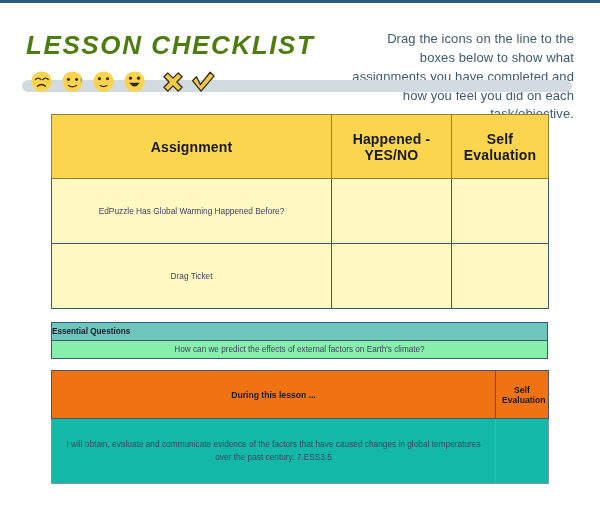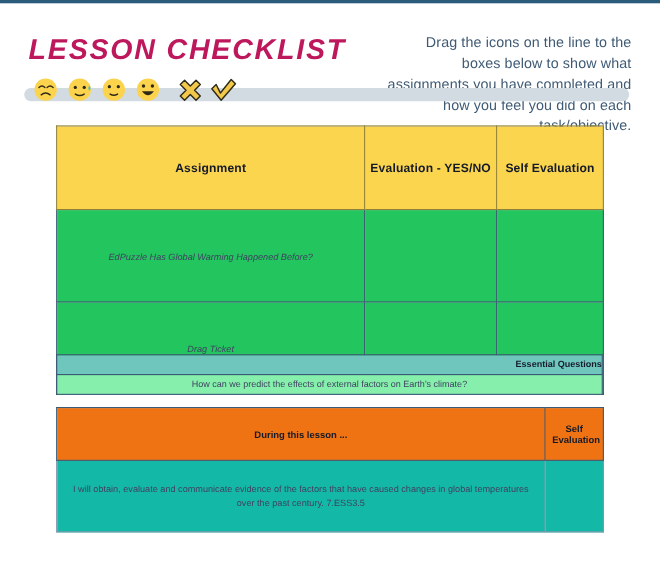--- a/index.html
+++ b/index.html
@@ -37,21 +37,21 @@
   }
 
   .title {
     position: absolute;
     left: 26px;
     top: 18px;
     font-size: 26px;
     font-weight: bold;
     font-style: italic;
     letter-spacing: 1.6px;
-    color: #be185d;
+    color: #4d7c0f;
     white-space: nowrap;
     line-height: 1;
   }
 
   .instructions {
     position: absolute;
     right: 26px;
     top: 16px;
     width: 225px;
     text-align: right;
@@ -106,33 +106,32 @@
   .assign-table td {
     border: 1px solid #3c5a76;
     vertical-align: middle;
     text-align: center;
   }
 
   .assign-table thead th {
     background: #fcd54f;
     border-color: #8e8038;
     color: #151a28;
-    font-size: 11px;
+    font-size: 14px;
     font-weight: bold;
-    height: 76px;
+    height: 64px;
     letter-spacing: 0.15px;
   }
 
   .assign-table tbody td {
-    background: #22c55e;
-    height: 84px;
+    background: #fef9c3;
+    height: 65px;
     color: #3f4361;
     font-size: 8.3px;
     padding: 4px 10px;
-    font-style: italic;
   }
 
   .col-assignment { width: 280px; }
   .col-completed  { width: 120px; }
   .col-selfeval   { width: 97px; }
 
   
   .eq-table {
     position: absolute;
     left: 51px;
@@ -142,21 +141,21 @@
     table-layout: fixed;
   }
 
   .eq-table th {
     background: #6fc6bd;
     border: 1px solid #3c5a76;
     color: #151a28;
     font-size: 8.2px;
     font-weight: bold;
     height: 18px;
-    text-align: right;
+    text-align: left;
   }
 
   .eq-table td {
     background: #86efac;
     border: 1px solid #3c5a76;
     color: #3f4361;
     font-size: 8.2px;
     height: 18px;
     text-align: center;
   }
@@ -254,21 +253,21 @@
         <path d="M4 18 L10 12 L16 24 L31 5 L37 11 L17 34 Z" fill="#f2c84b" stroke="#2e2a16" stroke-width="2" stroke-linejoin="round"></path>
       </svg>
 
     </div>
   </div>
 
   <table class="assign-table">
     <thead>
       <tr>
         <th class="col-assignment">Assignment</th>
-        <th class="col-completed">Evaluation - YES/NO</th>
+        <th class="col-completed">Happened - YES/NO</th>
         <th class="col-selfeval">Self Evaluation</th>
       </tr>
     </thead>
     <tbody>
       <tr>
         <td>EdPuzzle Has Global Warming Happened Before?</td>
         <td></td>
         <td></td>
       </tr>
       <tr>

